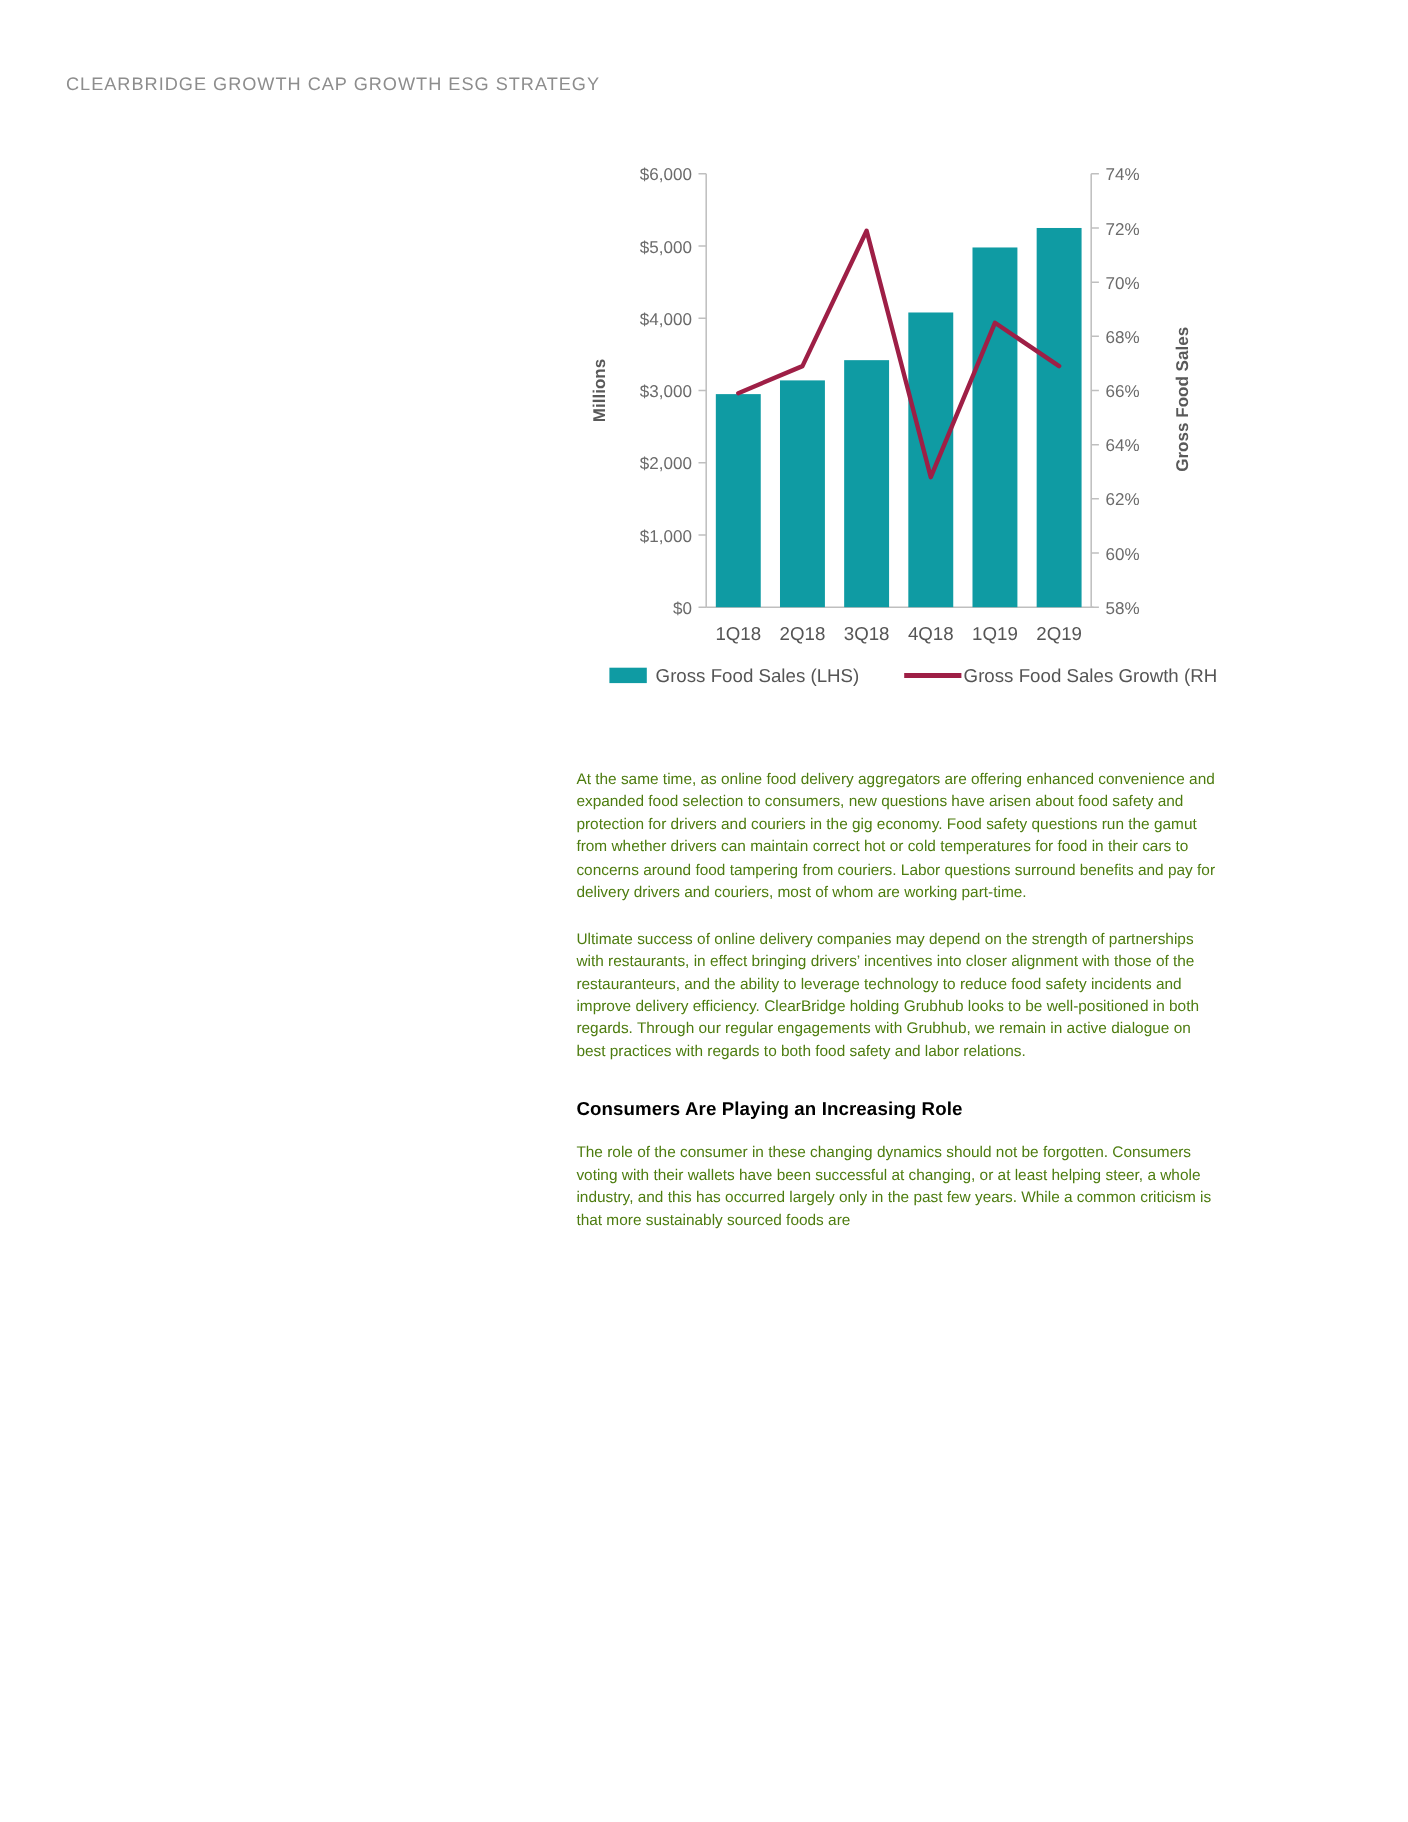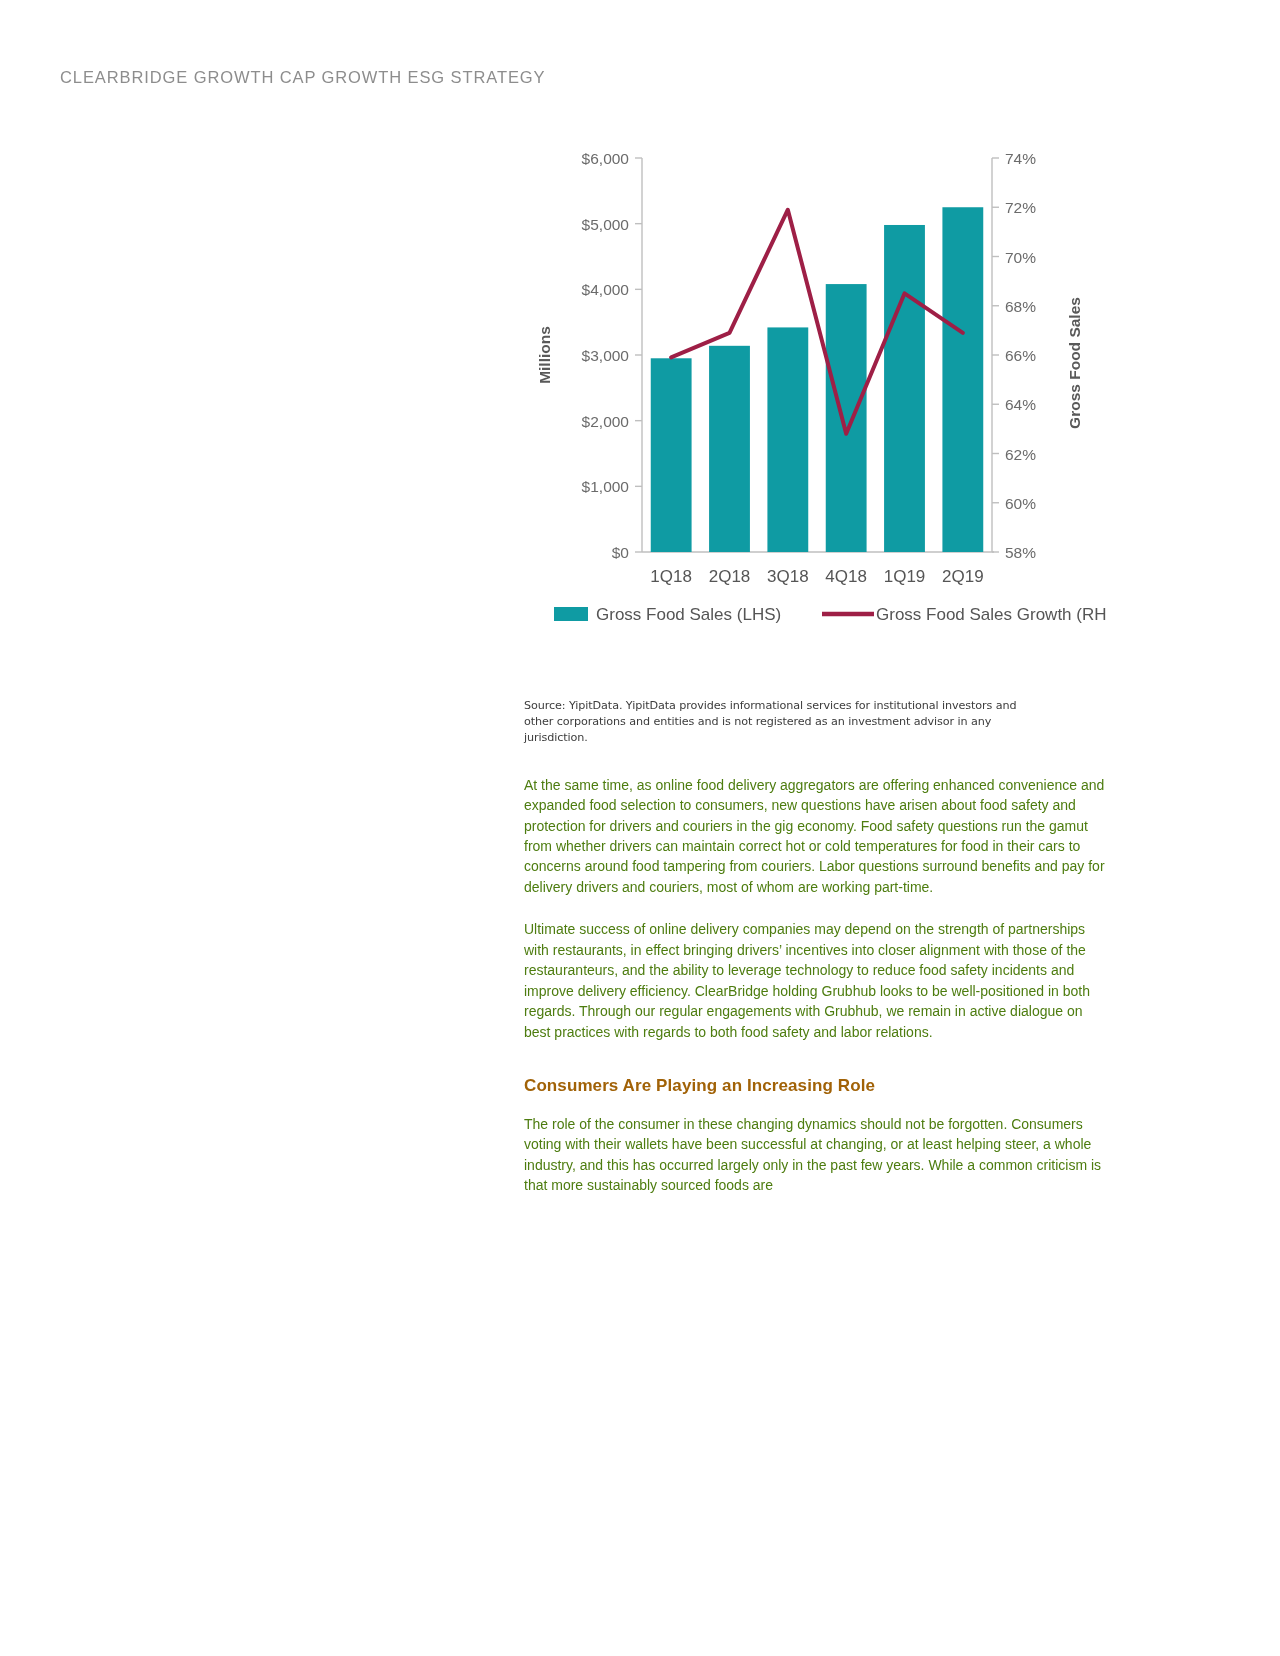--- a/index.html
+++ b/index.html
@@ -66,21 +66,21 @@
     line-height: 1.46;
     color: #4d7c0f;
     margin: 0 0 22px 0;
     font-weight: 400;
   }
   .body-copy p:last-child { margin-bottom: 0; }
 
   .section-heading {
     font-size: 17px;
     font-weight: bold;
-    color: #a16207;
+    color: #000000;
     margin: 34px 0 18px 0;
     letter-spacing: 0.1px;
   }
   .copy-block { margin-top: 28px; }
 </style>
 </head>
 <body>
 
 <div class="doc-header">CLEARBRIDGE GROWTH CAP GROWTH ESG STRATEGY</div>
 
@@ -139,21 +139,20 @@
         <text x="322.1666666666667" y="442" text-anchor="middle" fill="#555" font-size="17" font-family="&quot;Liberation Sans&quot;, sans-serif">4Q18</text>
         <text x="380.50000000000006" y="442" text-anchor="middle" fill="#555" font-size="17" font-family="&quot;Liberation Sans&quot;, sans-serif">1Q19</text>
         <text x="438.83333333333337" y="442" text-anchor="middle" fill="#555" font-size="17" font-family="&quot;Liberation Sans&quot;, sans-serif">2Q19</text>
         <rect x="30" y="467" width="34" height="14" fill="#0f9ba3"></rect>
         <text x="72" y="480" fill="#555" font-size="17" font-family="&quot;Liberation Sans&quot;, sans-serif">Gross Food Sales (LHS)</text>
         <line x1="298" y1="474" x2="350" y2="474" stroke="#9e1f46" stroke-width="4.5"></line>
         <text x="352" y="480" fill="#555" font-size="17" font-family="&quot;Liberation Sans&quot;, sans-serif">Gross Food Sales Growth (RHS)</text>
       </svg>
   </div>
 
-  <div class="source-note">Source: YipitData. YipitData provides informational services for institutional investors and other corporations and entities and is not registered as an investment advisor in any jurisdiction.</div>
 
   <div class="copy-block body-copy">
     <p>At the same time, as online food delivery aggregators are offering enhanced convenience and expanded food selection to consumers, new questions have arisen about food safety and protection for drivers and couriers in the gig economy. Food safety questions run the gamut from whether drivers can maintain correct hot or cold temperatures for food in their cars to concerns around food tampering from couriers. Labor questions surround benefits and pay for delivery drivers and couriers, most of whom are working part-time.</p>
     <p>Ultimate success of online delivery companies may depend on the strength of partnerships with restaurants, in effect bringing drivers’ incentives into closer alignment with those of the restauranteurs, and the ability to leverage technology to reduce food safety incidents and improve delivery efficiency. ClearBridge holding Grubhub looks to be well-positioned in both regards. Through our regular engagements with Grubhub, we remain in active dialogue on best practices with regards to both food safety and labor relations.</p>
     <div class="section-heading">Consumers Are Playing an Increasing Role</div>
     <p>The role of the consumer in these changing dynamics should not be forgotten. Consumers voting with their wallets have been successful at changing, or at least helping steer, a whole industry, and this has occurred largely only in the past few years. While a common criticism is that more sustainably sourced foods are</p>
   </div>
 
 </div>
 

